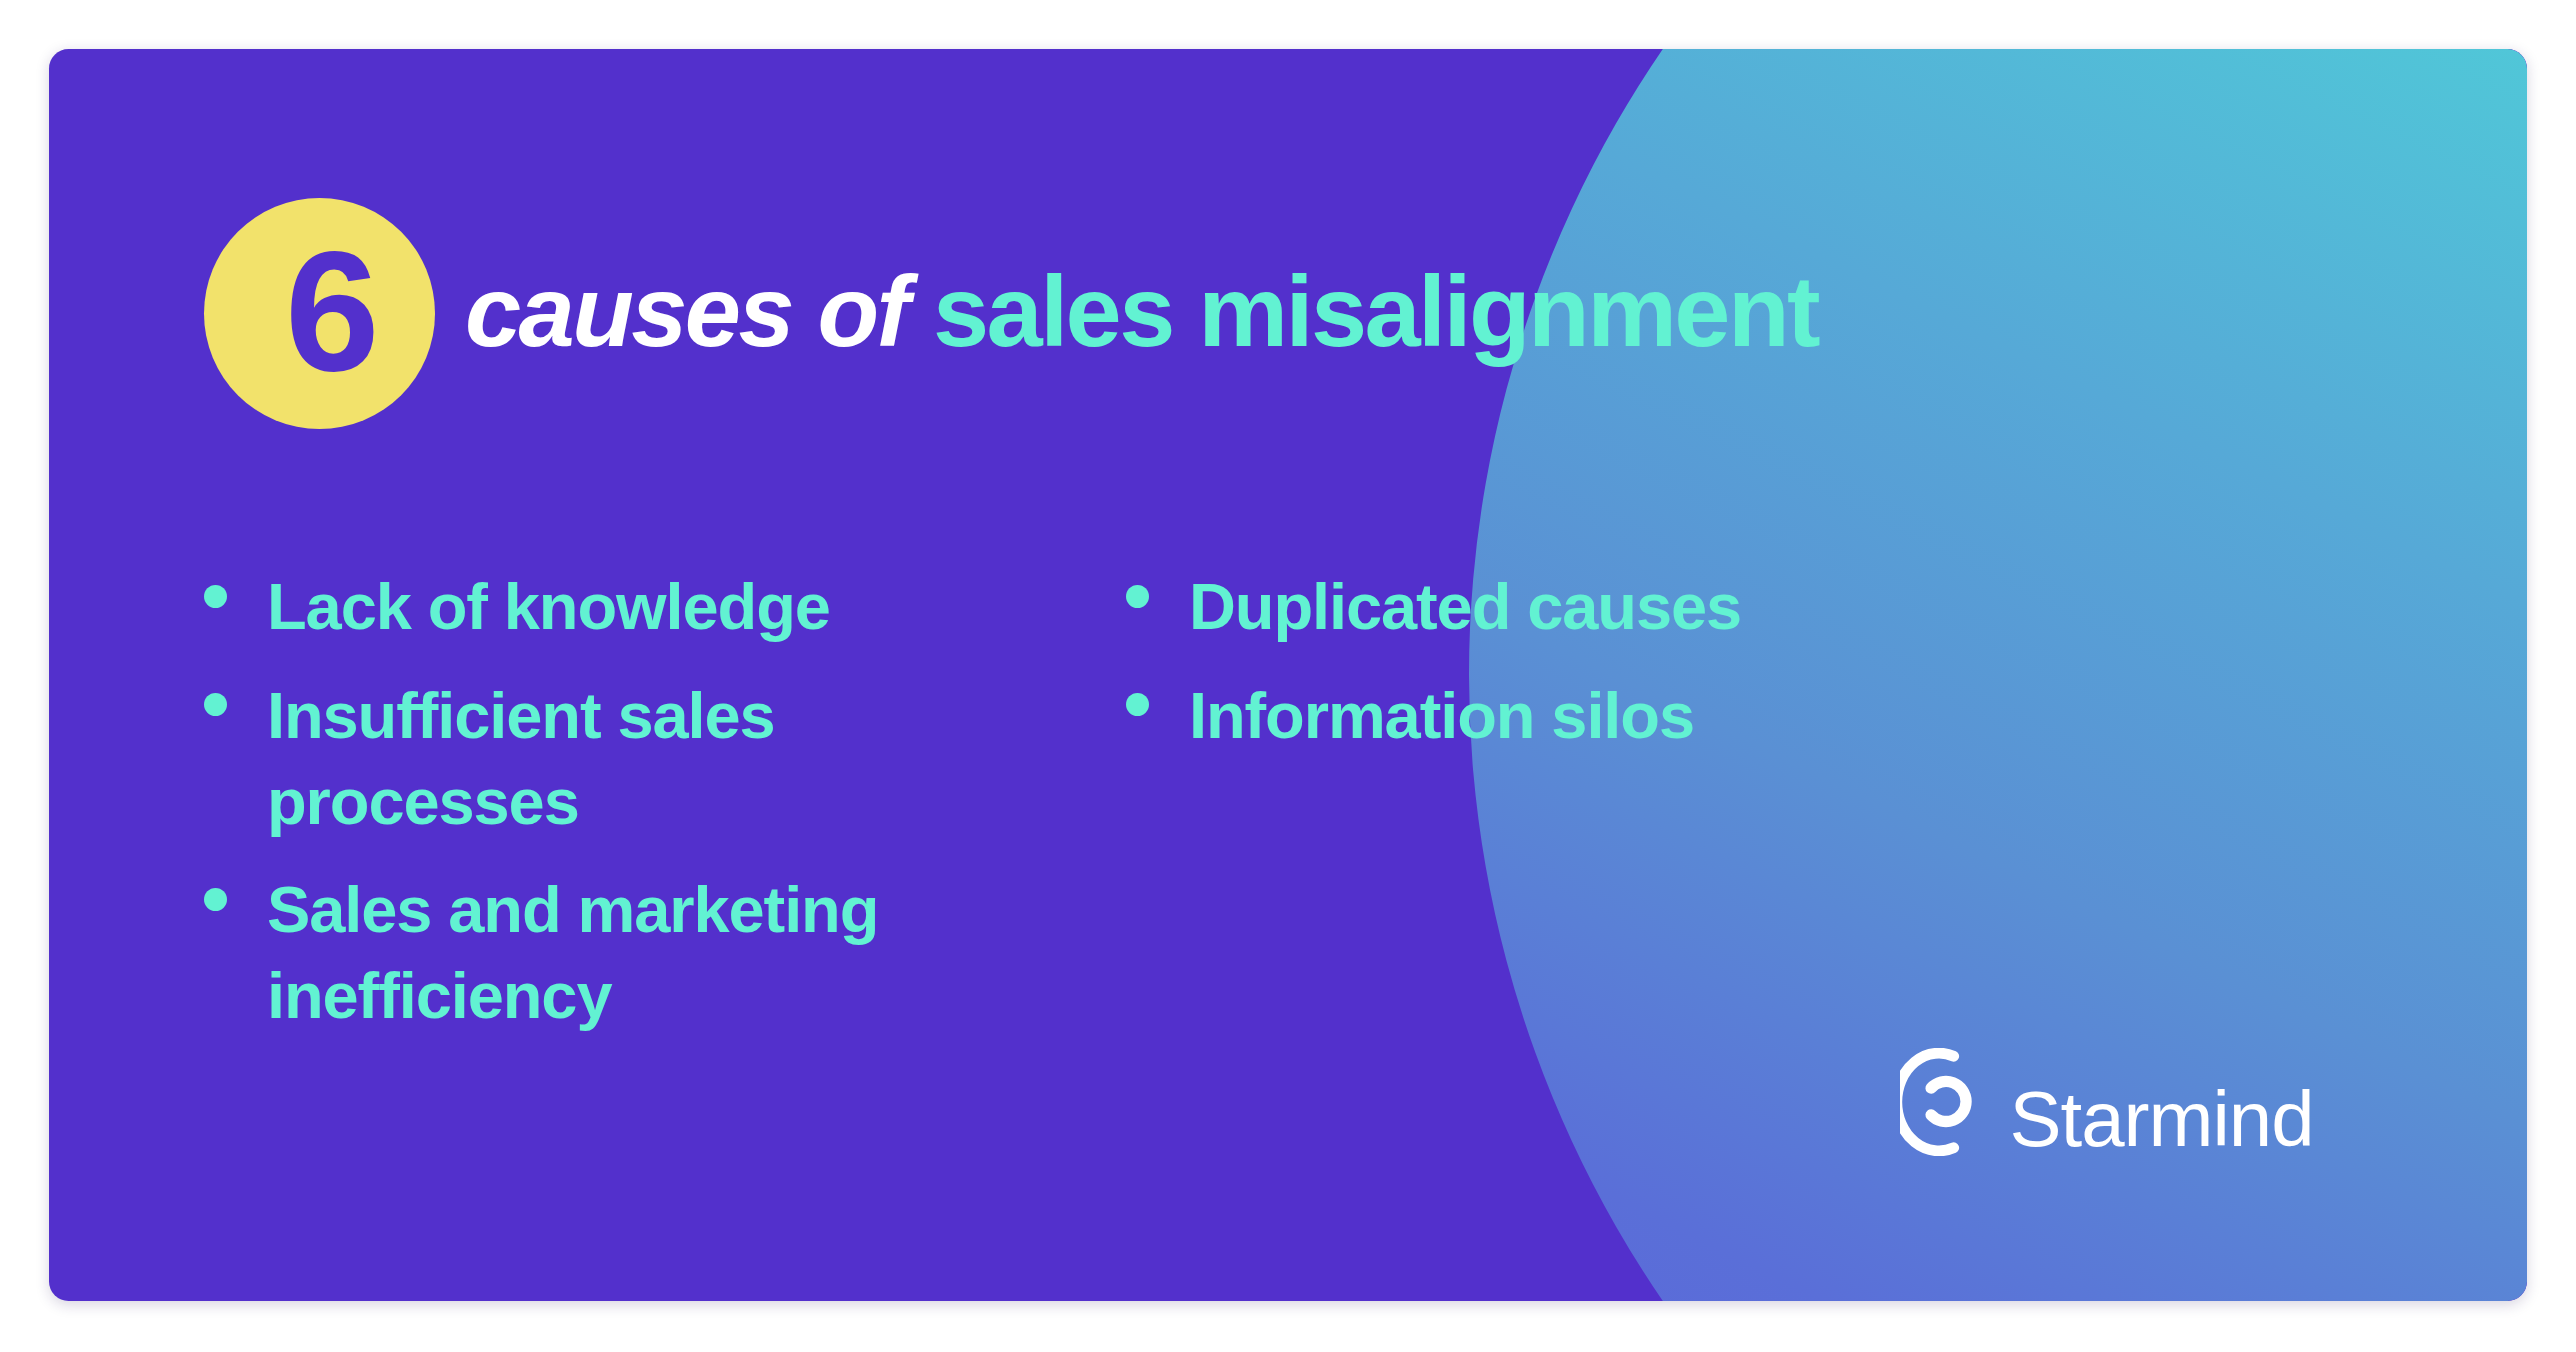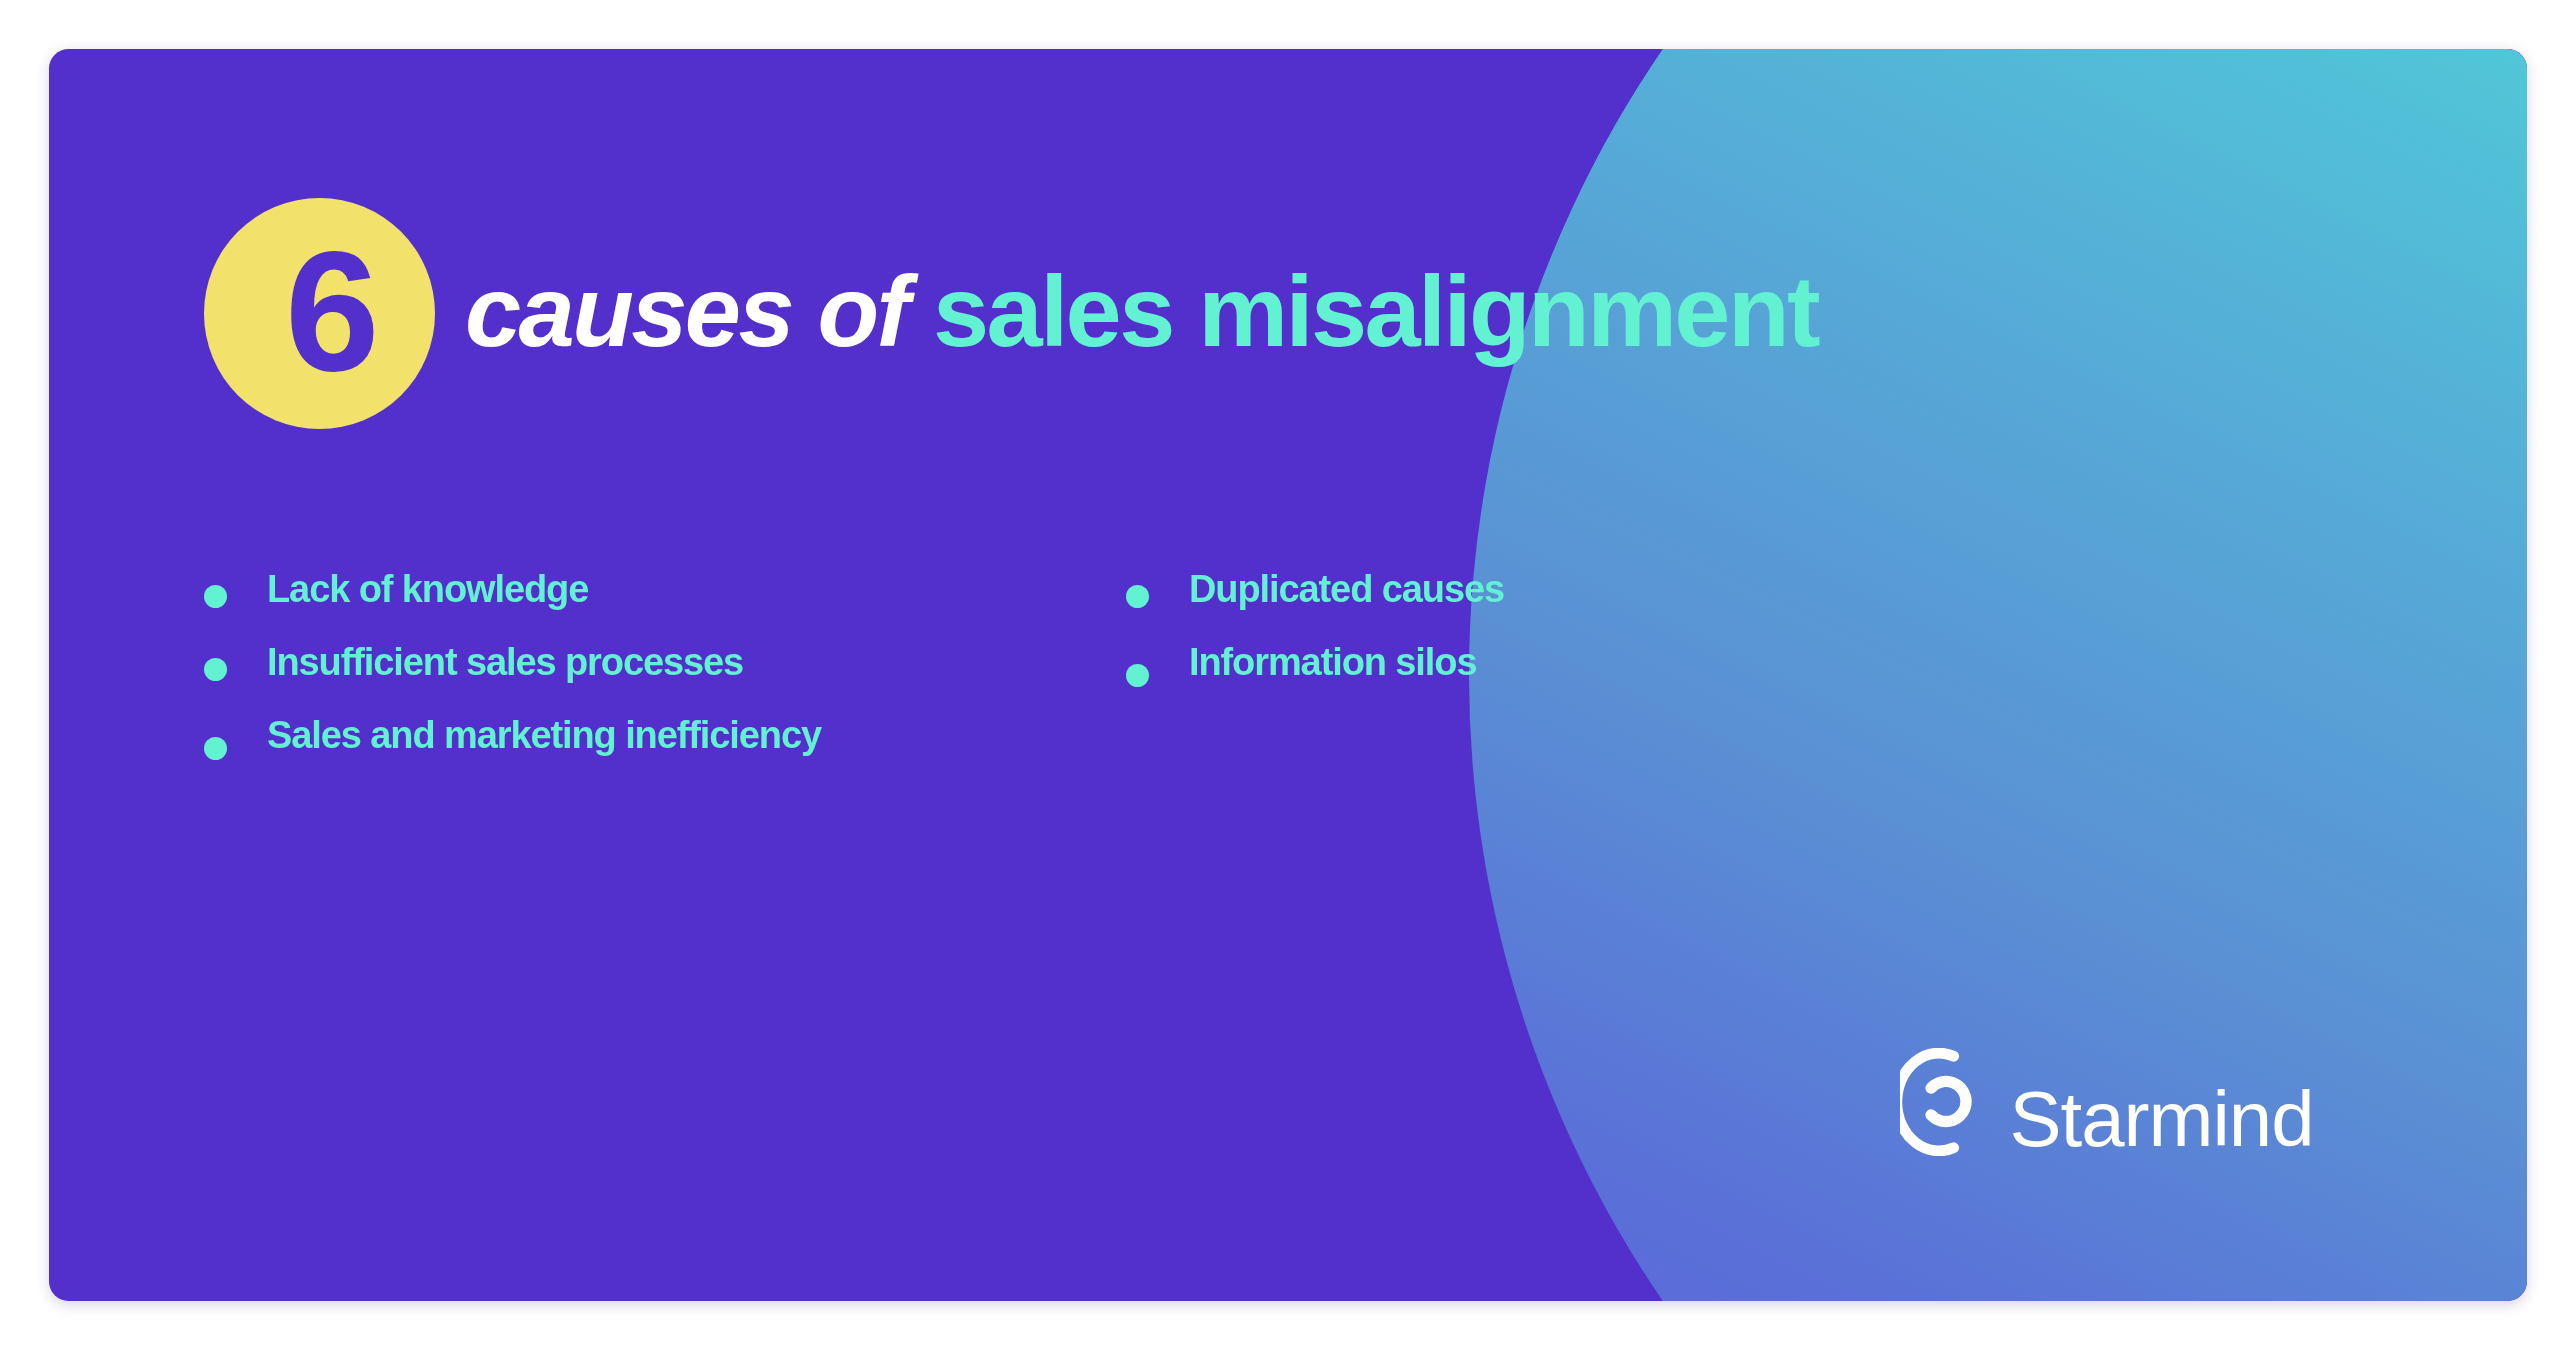--- a/index.html
+++ b/index.html
@@ -102,36 +102,36 @@
     gap: 0;
   }
   .col { width: 922px; }
   .col.right { width: 876px; }
 
   .bullet {
     display: flex;
     align-items: flex-start;
     margin-bottom: 23px;
   }
-  .bullet:last-child { margin-bottom: 0; align-items: flex-end; }
+  .bullet:last-child { margin-bottom: 0; }
 
   .dot {
     flex: 0 0 auto;
     width: 23px;
     height: 23px;
     border-radius: 50%;
     background: #62F2D2;
     margin-top: 20.6px;
     margin-right: 40px;
   }
 
   .bullet-text {
     font-family: "Liberation Sans", sans-serif;
     font-weight: 700;
-    font-size: 38px;
+    font-size: 65px;
     line-height: 1.32;
     letter-spacing: -1.1px;
     color: #62F2D2;
     max-width: 762px;
   }
 
   
   .logo {
     position: absolute;
     left: 1851px;

